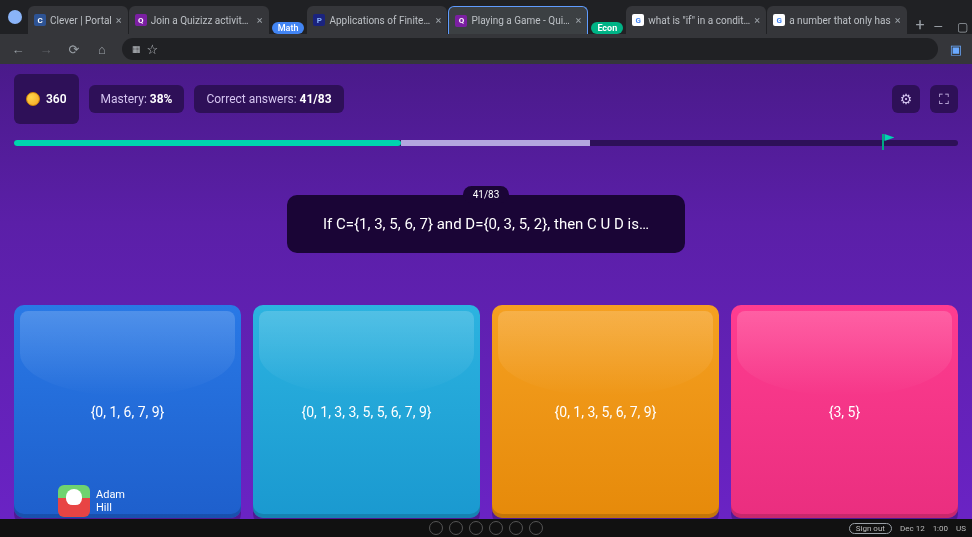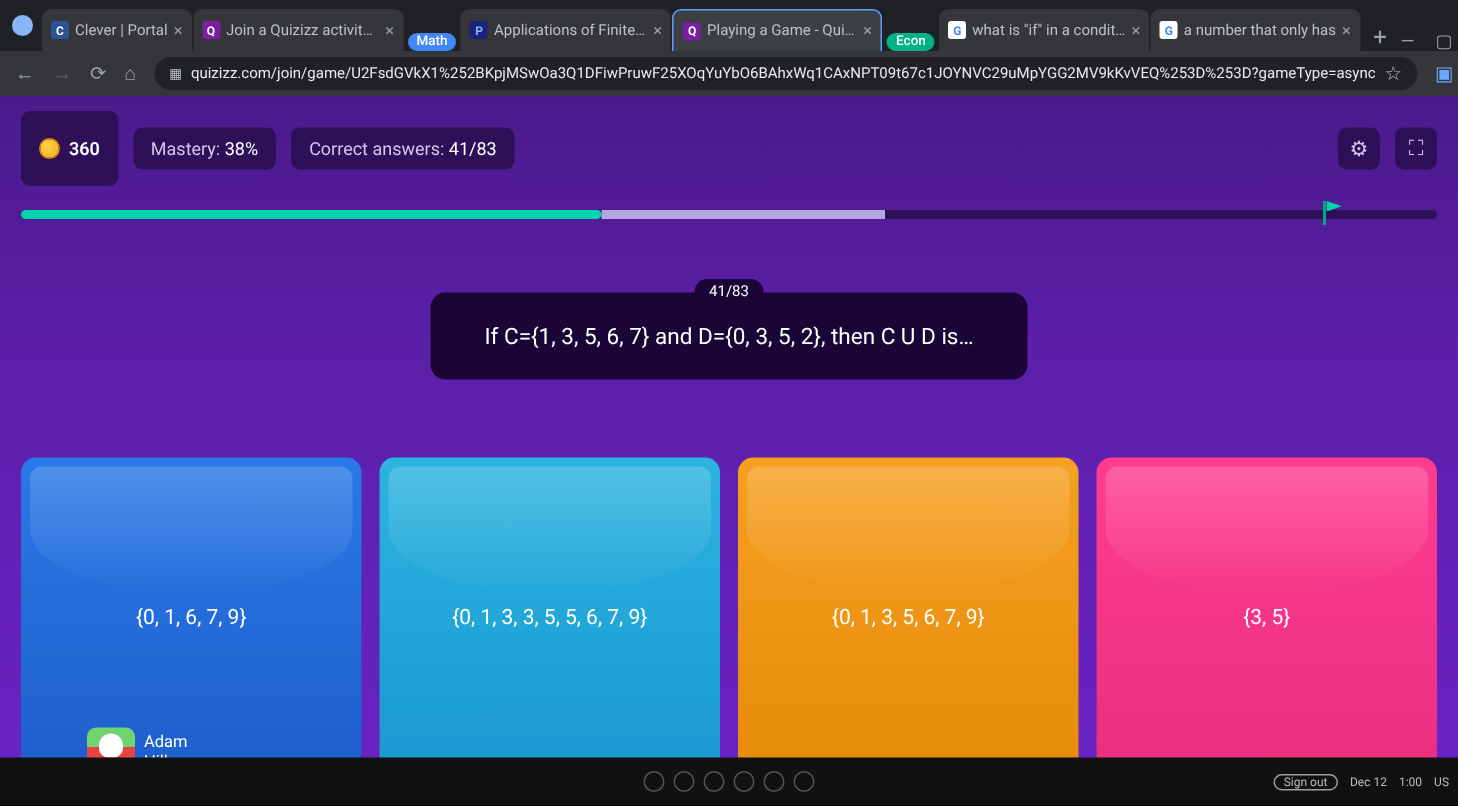--- a/index.html
+++ b/index.html
@@ -7,38 +7,38 @@
 
     
     .tab-bar { background: #202124; height: 34px; display: flex; align-items: flex-end; padding: 4px 4px 0 28px; gap: 1px; }
     .profile-dot { position: absolute; left: 8px; top: 10px; width: 14px; height: 14px; border-radius: 50%; background: #8ab4f8; }
     .tab { background: #35363a; border-radius: 6px 6px 0 0; height: 28px; display: flex; align-items: center; padding: 0 6px; font-size: 10px; color: #bdc1c6; gap: 4px; max-width: 140px; position: relative; }
     .tab.active { background: #3c4043; }
     .tab-favicon { width: 12px; height: 12px; border-radius: 2px; display: flex; align-items: center; justify-content: center; font-size: 8px; font-weight: bold; flex-shrink: 0; }
     .tab-title { white-space: nowrap; overflow: hidden; text-overflow: ellipsis; flex: 1; }
     .tab-close { font-size: 11px; color: #9aa0a6; flex-shrink: 0; cursor: pointer; }
     .tab-badge { background: #4285f4; color: #fff; padding: 1px 6px; border-radius: 8px; font-size: 9px; font-weight: 500; margin: 0 2px; }
-    .tab-badge.econ { background: #00b386; }
+    .tab-badge.econ { background: #00b386; font-weight: bold; }
     .new-tab { color: #9aa0a6; font-size: 16px; padding: 0 8px; cursor: pointer; }
     .win-controls { margin-left: auto; display: flex; gap: 14px; padding-right: 10px; color: #9aa0a6; font-size: 12px; }
 
     .toolbar { background: #35363a; height: 30px; display: flex; align-items: center; padding: 0 10px; gap: 12px; color: #9aa0a6; font-size: 13px; }
     .nav-icon { width: 16px; display: flex; justify-content: center; cursor: pointer; }
     .omnibox { flex: 1; background: #202124; border-radius: 14px; height: 22px; display: flex; align-items: center; padding: 0 10px; gap: 6px; font-size: 10px; color: #bdc1c6; }
     .lock { font-size: 9px; }
     .url-text { white-space: nowrap; overflow: hidden; text-overflow: ellipsis; flex: 1; color: #e8eaed; }
     .tool-icon { cursor: pointer; font-size: 13px; }
 
     
     .game { position: absolute; top: 64px; left: 0; right: 0; bottom: 18px; background: linear-gradient(180deg, #4a1a8a 0%, #5b1fa8 35%, #6a23c4 100%); }
     .top-hud { display: flex; align-items: center; padding: 10px 14px; gap: 10px; }
     .score-pill { background: #2e1058; border-radius: 6px; padding: 18px 12px; display: flex; align-items: center; gap: 6px; color: #fff; font-size: 12px; font-weight: 600; }
     .coin { width: 14px; height: 14px; border-radius: 50%; background: radial-gradient(circle at 35% 35%, #ffd54a, #f5a623); border: 1px solid #d48806; }
     .hud-text { background: #2e1058; border-radius: 6px; padding: 7px 12px; color: #d5c5f0; font-size: 12px; }
-    .hud-text .v { color: #fff; font-weight: 400; text-align: center; }
+    .hud-text .v { color: #fff; font-weight: 700; text-align: center; }
     .hud-spacer { flex: 1; }
     .hud-btn { width: 28px; height: 28px; background: #2e1058; border-radius: 6px; display: flex; align-items: center; justify-content: center; color: #d5c5f0; font-size: 14px; cursor: pointer; }
 
     .progress-track { margin: 6px 14px 0; height: 6px; background: #2e1058; border-radius: 3px; position: relative; }
     .progress-teal { position: absolute; left: 0; top: 0; height: 100%; background: #00d4ae; border-radius: 3px; }
     .progress-light { position: absolute; top: 0; height: 100%; background: #b4a6e0; }
     .progress-flag { position: absolute; top: -8px; width: 12px; height: 14px; }
     .progress-flag::before { content: ""; position: absolute; left: 0; top: 2px; width: 2px; height: 16px; background: #00a884; }
     .progress-flag::after { content: ""; position: absolute; left: 2px; top: 2px; width: 10px; height: 7px; background: #00d4b0; clip-path: polygon(0 0, 100% 50%, 0 100%); }
 
@@ -52,21 +52,21 @@
     .ans-a { background: linear-gradient(180deg, #2979e6, #1e5fcc); }
     .ans-b { background: linear-gradient(180deg, #2cb3e0, #1a99d0); }
     .ans-c { background: linear-gradient(180deg, #f5a021, #e68a0a); }
     .ans-d { background: linear-gradient(180deg, #ff3d90, #ea2e7f); }
 
     .player { position: absolute; left: 14px; bottom: 2px; display: flex; align-items: center; gap: 6px; color: #fff; font-size: 11px; line-height: 1.2; padding-left: 44px; }
     .avatar { width: 32px; height: 32px; border-radius: 6px; background: linear-gradient(#6fd36f 40%, #e84444 40%); position: relative; overflow: hidden; }
     .avatar::after { content: ""; position: absolute; inset: 4px 8px 12px; background: #fff; border-radius: 50% 50% 40% 40%; }
 
     
-    .shelf { position: absolute; bottom: 0; left: 0; right: 0; height: 32px; background: #111; display: flex; align-items: center; justify-content: center; gap: 6px; }
+    .shelf { position: absolute; bottom: 0; left: 0; right: 0; height: 18px; background: #111; display: flex; align-items: center; justify-content: center; gap: 6px; }
     .shelf-app { width: 14px; height: 14px; border-radius: 50%; border: 1px solid #555; }
     .shelf-right { position: absolute; right: 6px; display: flex; gap: 8px; color: #bbb; font-size: 8px; align-items: center; }
     .shelf-pill { border: 1px solid #9aa0a6; border-radius: 8px; padding: 0 6px; font-size: 8px; color: #bbb; }
   </style>
 </head>
 <body>
 
 <div class="profile-dot"></div>
 
 <div class="tab-bar">
@@ -110,21 +110,20 @@
   </div>
 </div>
 
 <div class="toolbar">
   <span class="nav-icon">←</span>
   <span class="nav-icon" style="opacity:.4">→</span>
   <span class="nav-icon">⟳</span>
   <span class="nav-icon">⌂</span>
   <div class="omnibox">
     <span class="lock">▦</span>
-    <span class="url-text">quizizz.com/join/game/U2FsdGVkX1%252BKpjMSwOa3Q1DFiwPruwF25XOqYuYbO6BAhxWq1CAxNPT09t67c1JOYNVC29uMpYGG2MV9kKvVEQ%253D%253D?gameType=async</span>
     <span class="tool-icon">☆</span>
   </div>
   <span class="tool-icon" style="color:#6aa9ff">▣</span>
 
 </div>
 
 <div class="game">
   <div class="top-hud">
     <div class="score-pill">
       <span class="coin"></span>

